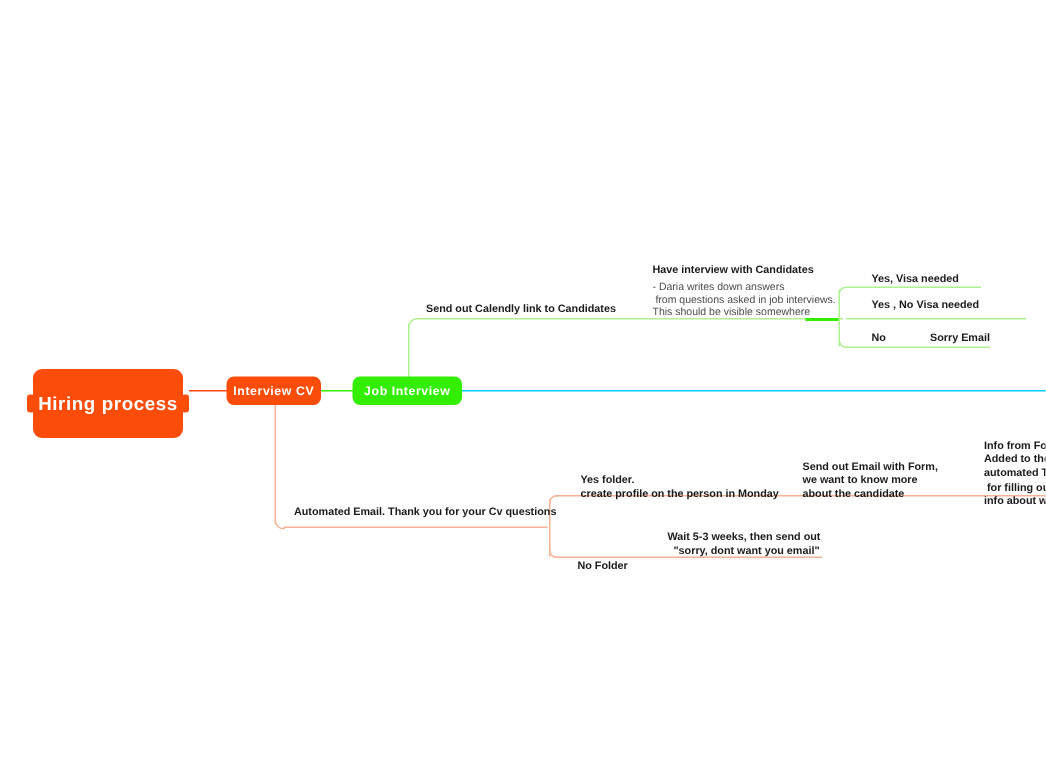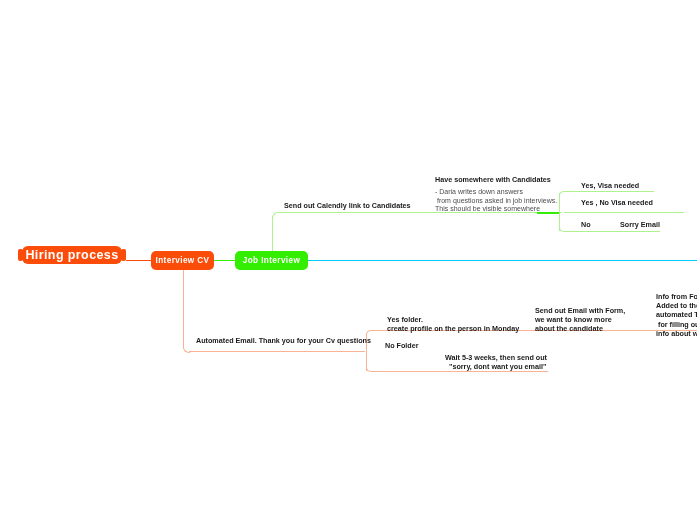--- a/index.html
+++ b/index.html
@@ -18,21 +18,21 @@
     display:flex;align-items:center;justify-content:center;
     border-radius:5px;
     font-weight:bold;
     color:#ffffff;
     letter-spacing:.4px;
     white-space:nowrap;
     box-sizing:border-box;
     z-index:5;
   }
   .node-root{
-    left:22px;top:246px;width:100px;height:18px;
+    left:22px;top:246px;width:100px;height:46px;
     background:#FB4C09;
     font-size:12.5px;
     border-radius:6px;
   }
   .node-root:before,.node-root:after{
     content:"";position:absolute;top:50%;transform:translateY(-50%);
     width:5px;height:12px;background:#FB4C09;border-radius:2px;
   }
   .node-root:before{left:-4px;}
   .node-root:after{right:-4px;}
@@ -110,21 +110,21 @@
   <div class="line h c-cyan" style="left:307px;top:260px;width:390px;height:1.4px;"></div>
 
   <div class="line v c-green-l" style="left:272px;top:216px;height:36px;width:1.2px;"></div>
 
   <div class="elbow" style="left:272px;top:212px;width:6px;height:6px;border-width:1.2px 0 0 1.2px;border-color:#AEF18E;border-top-left-radius:6px;"></div>
 
   <div class="line h c-green-l" style="left:278px;top:212px;width:284px;height:1.2px;"></div>
 
   <div class="lbl" style="left:284px;top:201px;">Send out Calendly link to Candidates</div>
 
-  <div class="lbl" style="left:435px;top:175px;">Have somewhere with Candidates</div>
+  <div class="lbl" style="left:435px;top:175px;">Have interview with Candidates</div>
   <div class="lbl-sub" style="left:435px;top:188px;">- Daria writes down answers
  from questions asked in job interviews.
 This should be visible somewhere</div>
 
   <div class="line v c-green-l" style="left:559px;top:193px;height:38px;width:1.2px;"></div>
 
   <div class="elbow" style="left:559px;top:191px;width:5px;height:5px;border-width:1.2px 0 0 1.2px;border-color:#AEF18E;border-top-left-radius:5px;"></div>
 
   <div class="elbow" style="left:559px;top:226px;width:5px;height:5px;border-width:0 0 1.2px 1.2px;border-color:#AEF18E;border-bottom-left-radius:5px;"></div>
 
@@ -157,17 +157,17 @@
   <div class="lbl-multi" style="left:387px;top:315px;">Yes folder.
 create profile on the person in Monday</div>
 
   <div class="lbl-multi clip" style="left:656px;top:292px;width:41px;">Info from Form
 Added to their
 automated Th
  for filling out
 info about wh</div>
 
   <div class="line h c-orange-l" style="left:371px;top:371px;width:177px;height:1.2px;"></div>
-  <div class="lbl" style="left:385px;top:341px;">No Folder</div>
+  <div class="lbl" style="left:385px;top:372px;">No Folder</div>
   <div class="lbl-multi" style="left:445px;top:353px;">Wait 5-3 weeks, then send out
   "sorry, dont want you email"</div>
 
 </div>
 
 </body></html>

